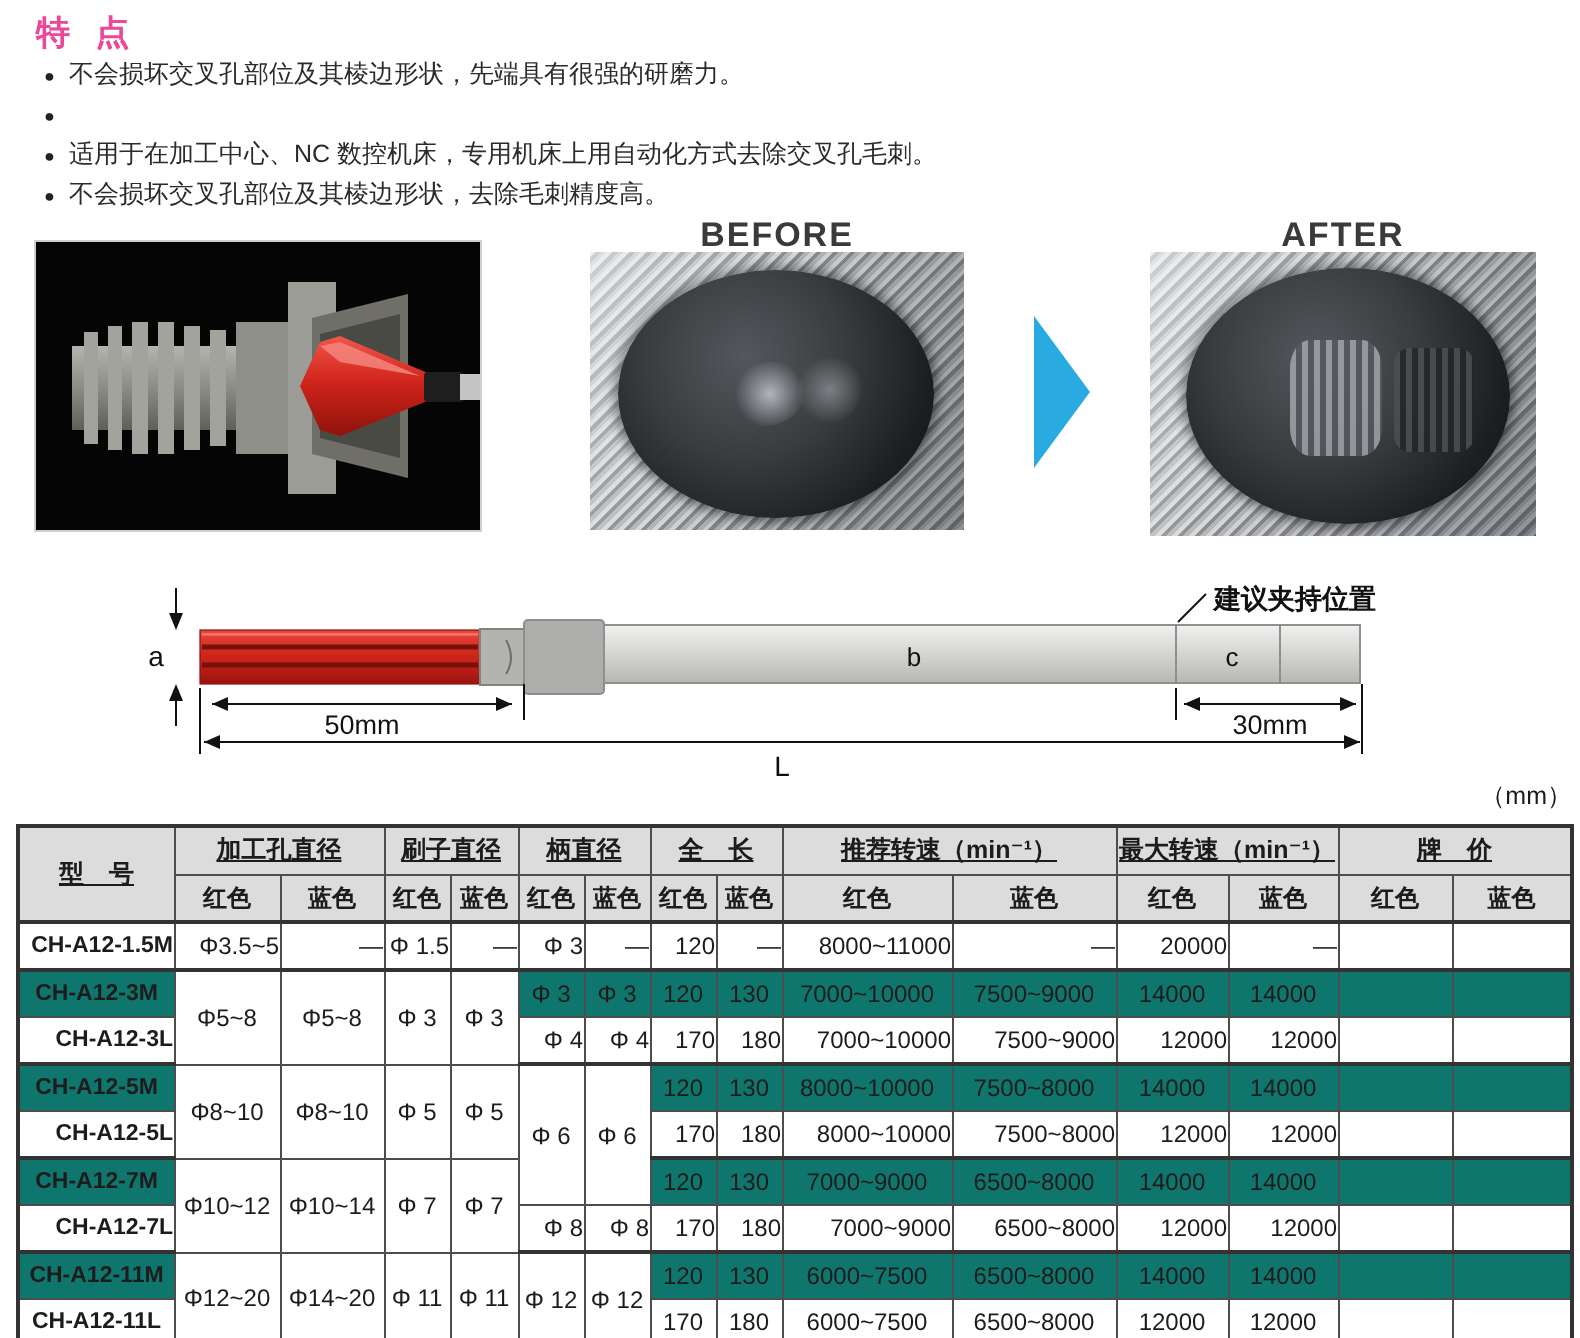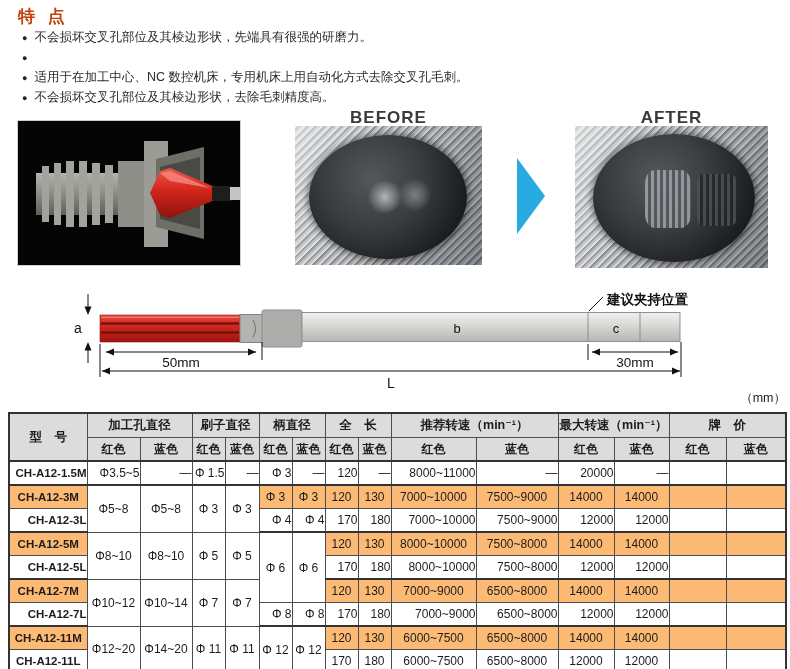--- a/index.html
+++ b/index.html
@@ -1,21 +1,21 @@
 <!DOCTYPE html>
 <html><head>
 <meta charset="utf-8">
 <style>
   html,body{margin:0;padding:0;background:#fff;}
   .page{position:relative;width:790px;height:669px;background:#fff;overflow:hidden;
         font-family:"Liberation Sans","DejaVu Sans",sans-serif;color:#1c1c1c;}
 
   
   .features-title{position:absolute;left:18px;top:5px;font-size:17px;font-weight:bold;
-                  letter-spacing:4px;color:#c2410c;}
+                  letter-spacing:4px;color:#ec4899;}
   .feature-list{position:absolute;left:22px;top:29px;width:560px;}
   .feature-item{display:flex;align-items:flex-start;height:20px;font-size:12.5px;color:#2b2b2b;}
   .feature-item .dot{font-size:9px;line-height:18px;margin-right:7px;color:#222;}
   .feature-item .btext{line-height:17px;white-space:nowrap;}
 
   
   .photo-label{position:absolute;top:108px;font-weight:bold;font-size:17px;
                letter-spacing:1px;color:#3a3a3a;text-align:center;}
   .photo{position:absolute;overflow:hidden;}
   #chuck-photo{left:17px;top:120px;width:222px;height:144px;border:1px solid #cfcfcf;background:#000;}
@@ -51,24 +51,24 @@
   .unit-note{position:absolute;left:690px;top:390px;width:96px;text-align:right;
              font-size:12.5px;color:#1a1a1a;}
 
   
   .spec-table{position:absolute;left:8px;top:412px;border-collapse:collapse;table-layout:fixed;
               width:778px;font-size:12px;border:2px solid #333;}
   .spec-table th,.spec-table td{border:1px solid #4d4d4d;text-align:center;padding:0;
               height:22px;overflow:hidden;white-space:nowrap;color:#1c1c1c;}
   .spec-table thead th{background:#dcdcdc;font-weight:bold;}
   .spec-table thead tr:first-child th{height:23px;font-size:12.5px;}
-  .spec-table thead tr:first-child{border-bottom:1px solid #4d4d4d;}
+  .spec-table thead tr:first-child{border-bottom:1px solid #4d4d4d;text-decoration:underline;}
   .spec-table thead{border-bottom:2px solid #333;}
   .spec-table td.model{font-weight:bold;font-size:11.5px;}
-  .spec-table .hl{background:#fdba74;}
+  .spec-table .hl{background:#0f766e;}
   .spec-table tr.gb td{border-bottom-width:2px;border-bottom-color:#333;text-align:right;}
 </style>
 </head>
 <body>
 
 <div class="page">
 
   <div class="features-title">特 点</div>
   <div class="feature-list">
       <div class="feature-item">

